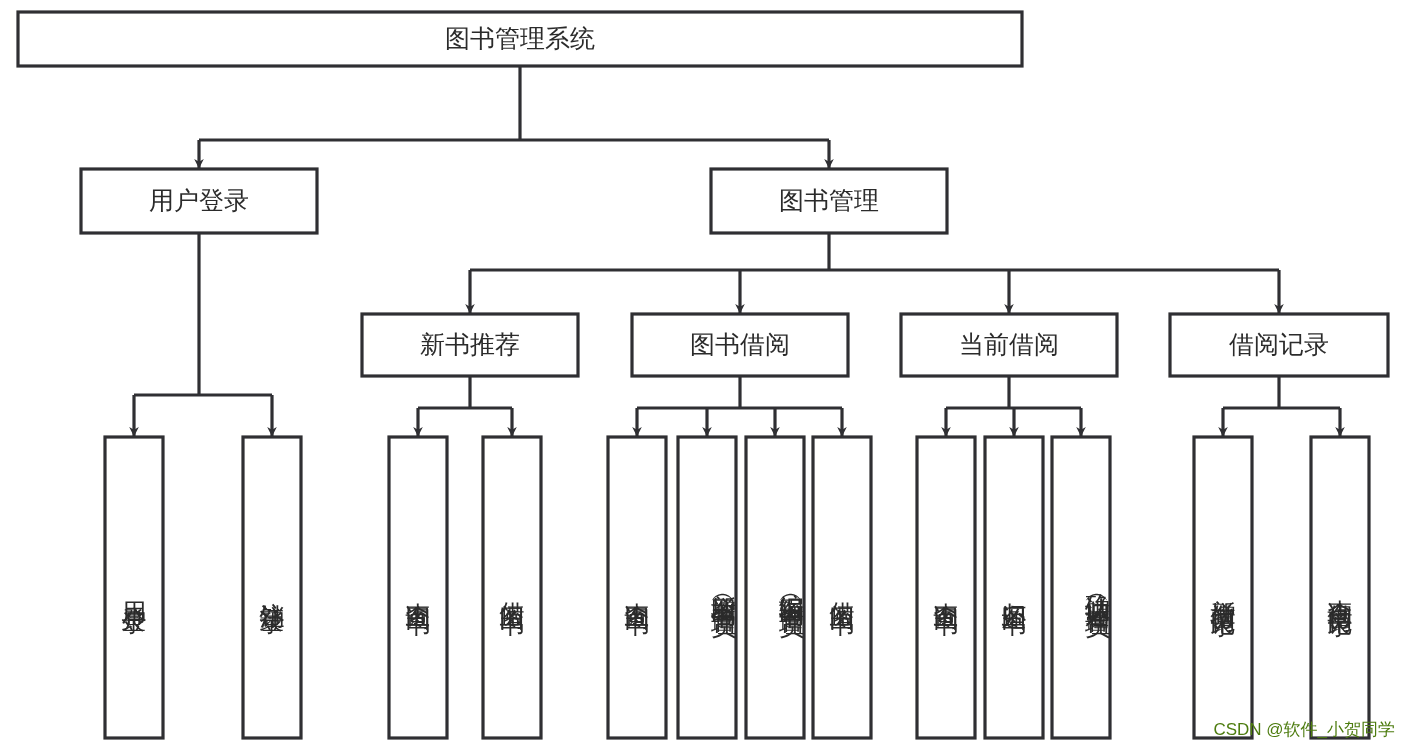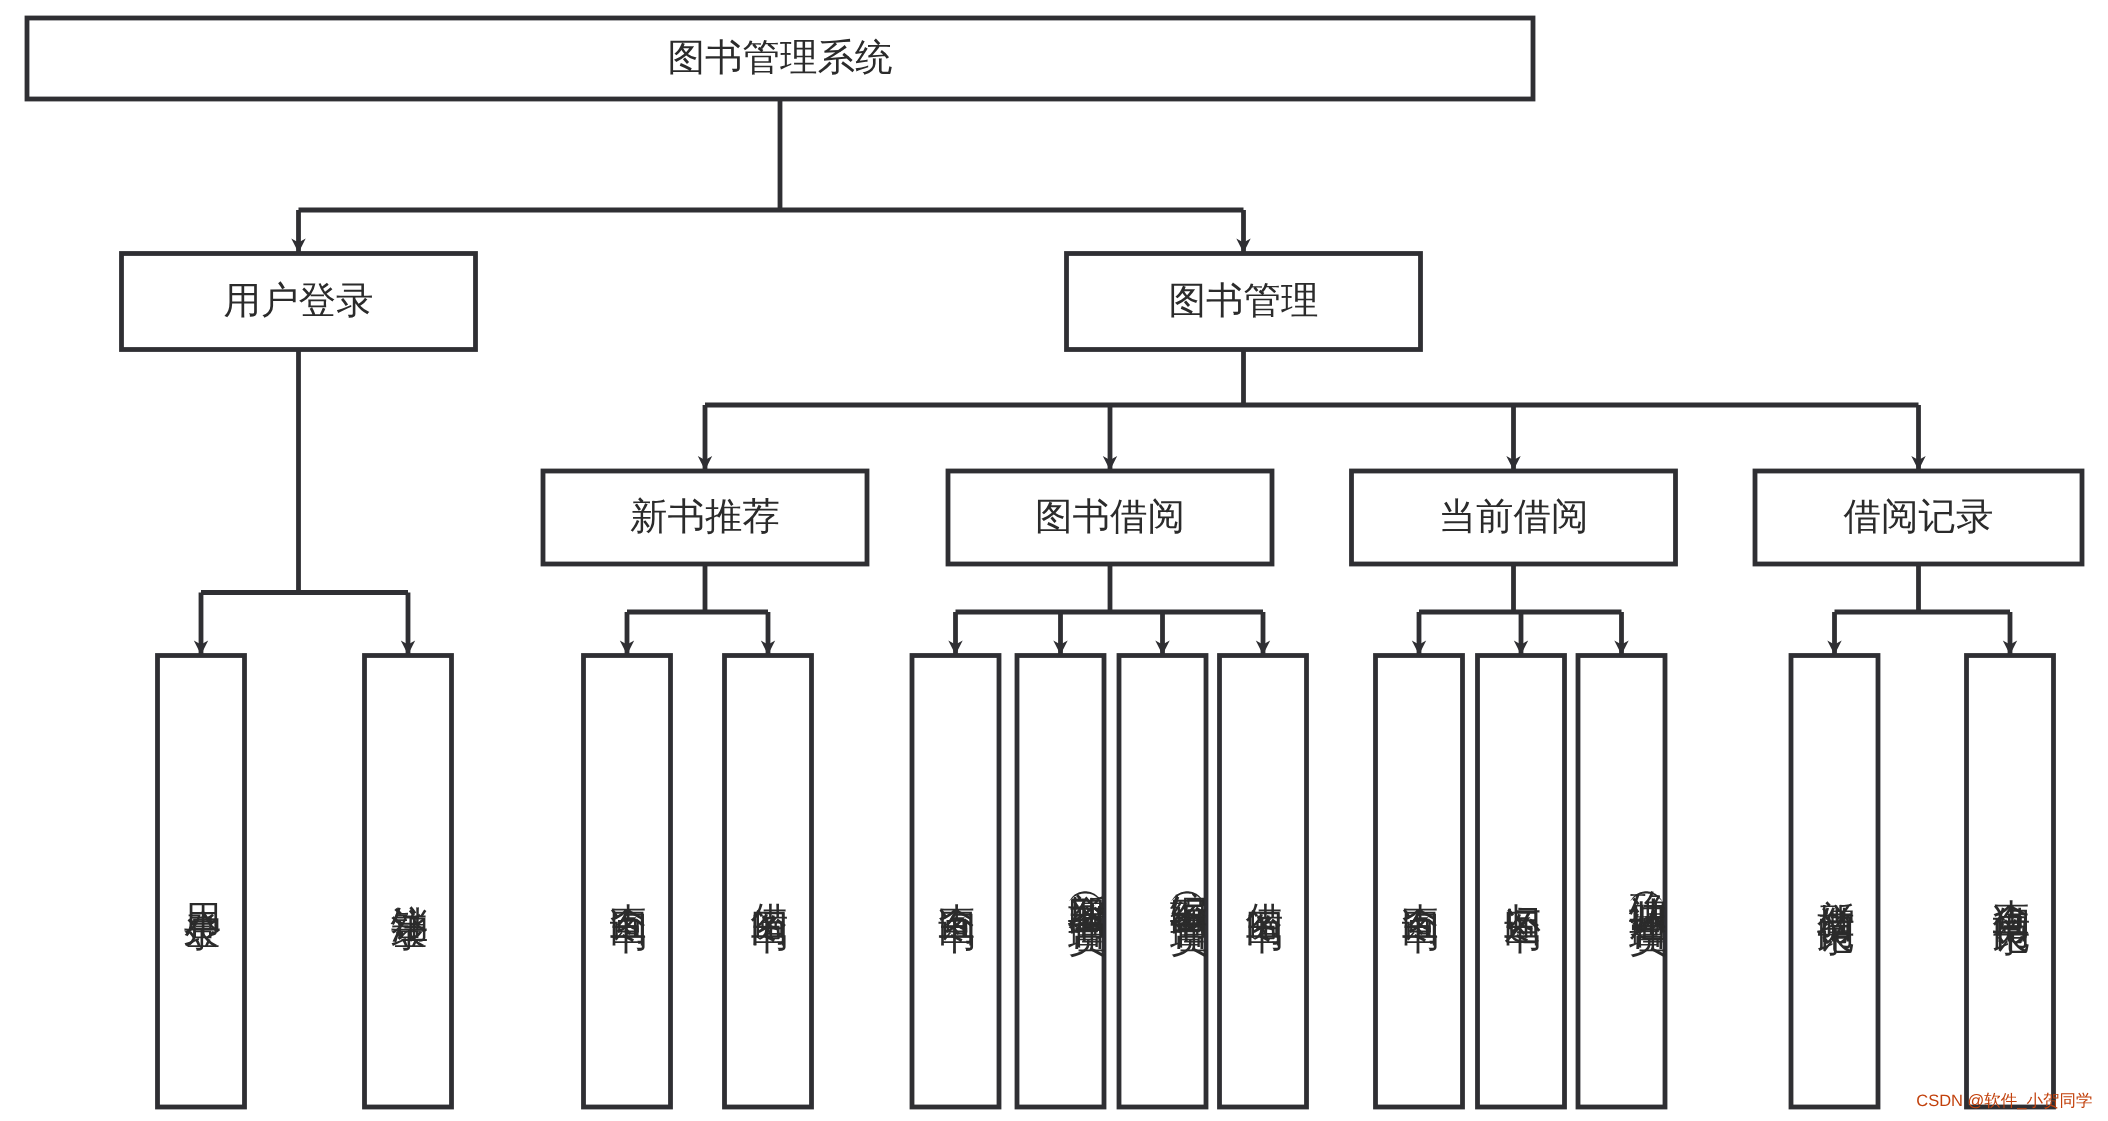--- a/index.html
+++ b/index.html
@@ -32,22 +32,22 @@
     letter-spacing:3px;
     color:#2b2b2b;
     white-space:nowrap;
     text-align:center;
     pointer-events:none;
   }
   .watermark{
     position:absolute;
     right:10px;bottom:6px;
     font-family:"Liberation Sans","DejaVu Sans",sans-serif;
-    font-size:11px;
-    color:#c2410c;
+    font-size:17px;
+    color:#4d7c0f;
     white-space:nowrap;
   }
 </style>
 </head>
 <body>
 
 <div id="diagram-root">
 
   <svg id="flow" viewBox="0 0 1405 747">
     <defs>

